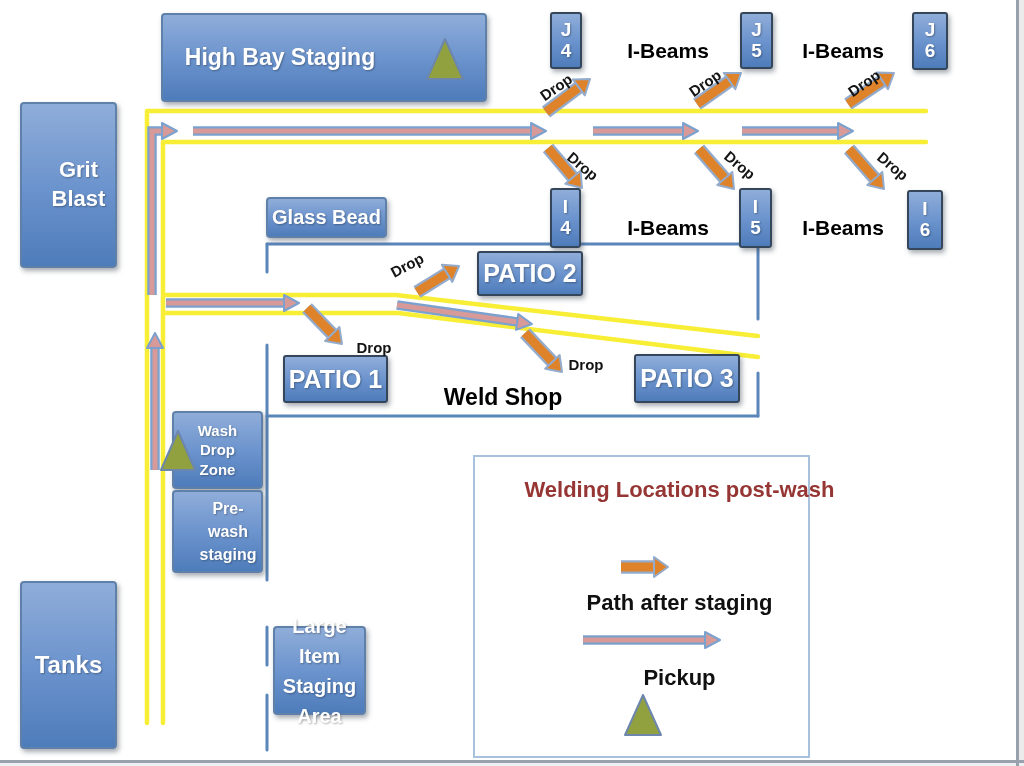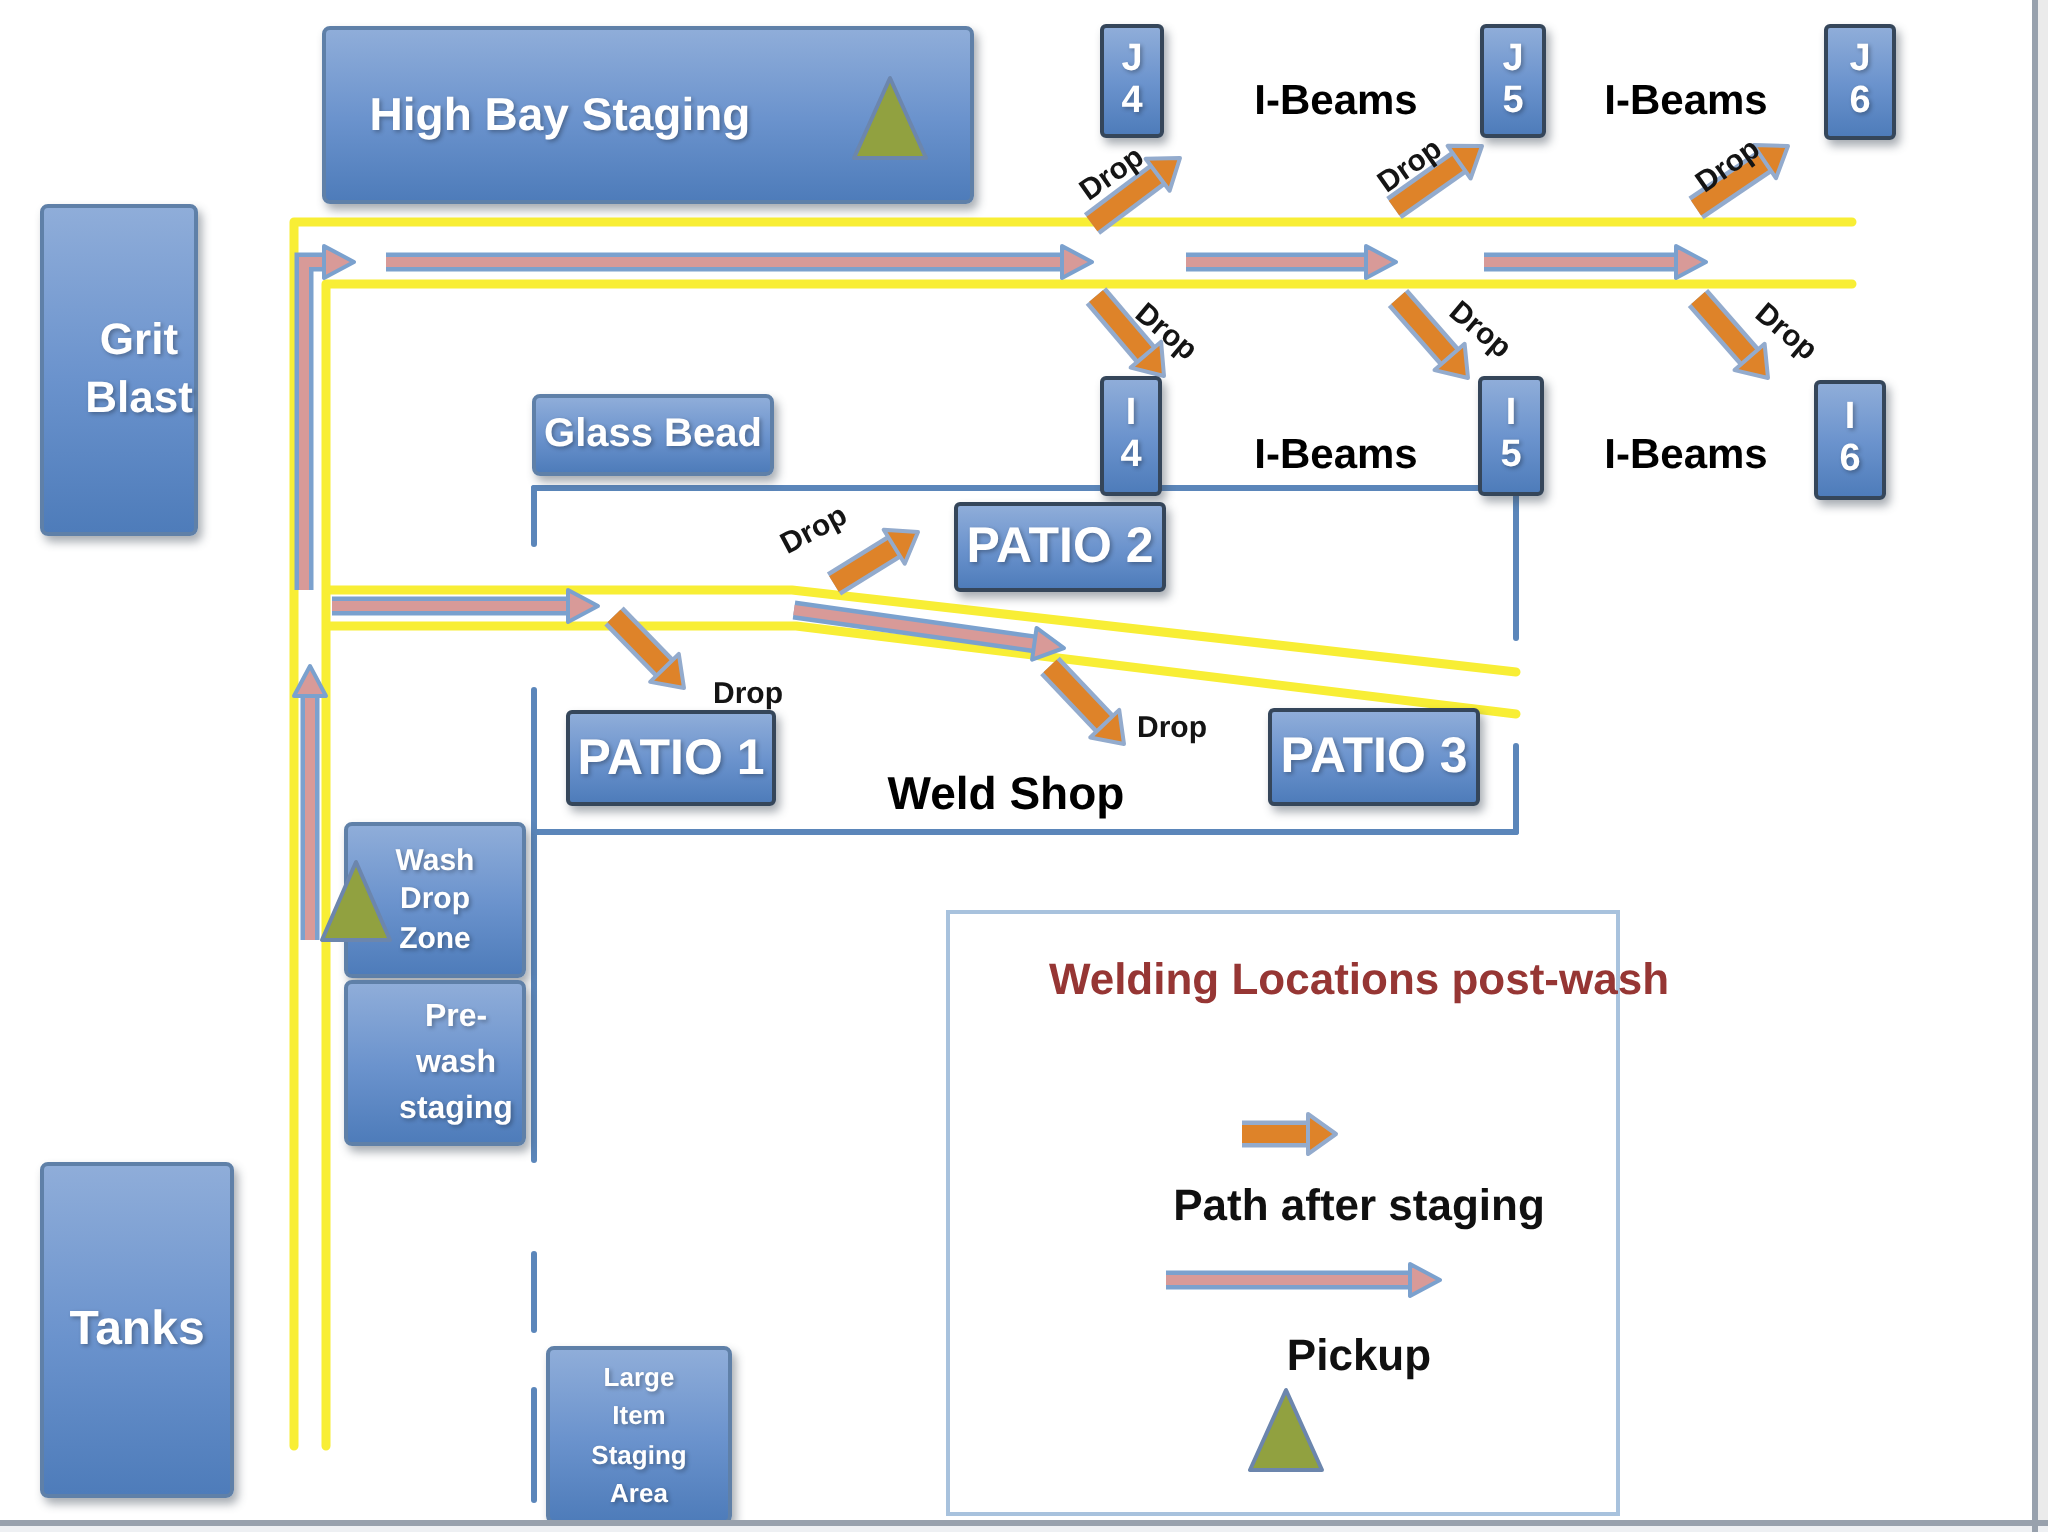--- a/index.html
+++ b/index.html
@@ -154,21 +154,21 @@
           <path d="M621,567 L654,567" stroke="#93abcd" stroke-width="13.5" fill="none" stroke-linejoin="miter"></path>
           <path d="M621,567 L654,567" stroke="#de8329" stroke-width="9" fill="none" stroke-linejoin="miter"></path>
           <polygon points="668,567 654,577 654,557" fill="#de8329" stroke="#93abcd" stroke-width="2" stroke-linejoin="round"></polygon>
         </g>
       </g>
   </svg>
 
   <div class="box" style="left:161px;top:13px;width:326px;height:89px;font-size:23px;padding-right:88px;">
       <span>High Bay Staging</span>
     </div>
-  <div class="box" style="left:20px;top:102px;width:79px;height:166px;font-size:22px;line-height:1.3;padding-left:20px;">
+  <div class="box" style="left:20px;top:102px;width:97px;height:166px;font-size:22px;line-height:1.3;padding-left:20px;">
       <span>Grit
 Blast</span>
     </div>
   <div class="box" style="left:20px;top:581px;width:97px;height:168px;font-size:24px;">
       <span>Tanks</span>
     </div>
   <div class="box" style="left:266px;top:197px;width:121px;height:41px;font-size:20px;">
       <span>Glass Bead</span>
     </div>
 
@@ -209,21 +209,21 @@
 
   <div class="box" style="left:172px;top:411px;width:91px;height:78px;font-size:15px;line-height:1.3;">
       <span>Wash
 Drop
 Zone</span>
     </div>
   <div class="box" style="left:172px;top:490px;width:91px;height:83px;font-size:16px;line-height:1.45;padding-left:21px;">
       <span>Pre-wash
 staging</span>
     </div>
-  <div class="box" style="left:273px;top:626px;width:93px;height:89px;font-size:13px;line-height:1.5;margin-top:47px;">
+  <div class="box" style="left:273px;top:626px;width:93px;height:89px;font-size:20px;line-height:1.5;">
       <span>Large
 Item
 Staging
 Area</span>
     </div>
 
   <div class="lbl" style="left:668px;top:51px;font-size:21px;">I-Beams</div>
   <div class="lbl" style="left:843px;top:51px;font-size:21px;">I-Beams</div>
   <div class="lbl" style="left:668px;top:228px;font-size:21px;">I-Beams</div>
   <div class="lbl" style="left:843px;top:228px;font-size:21px;">I-Beams</div>

